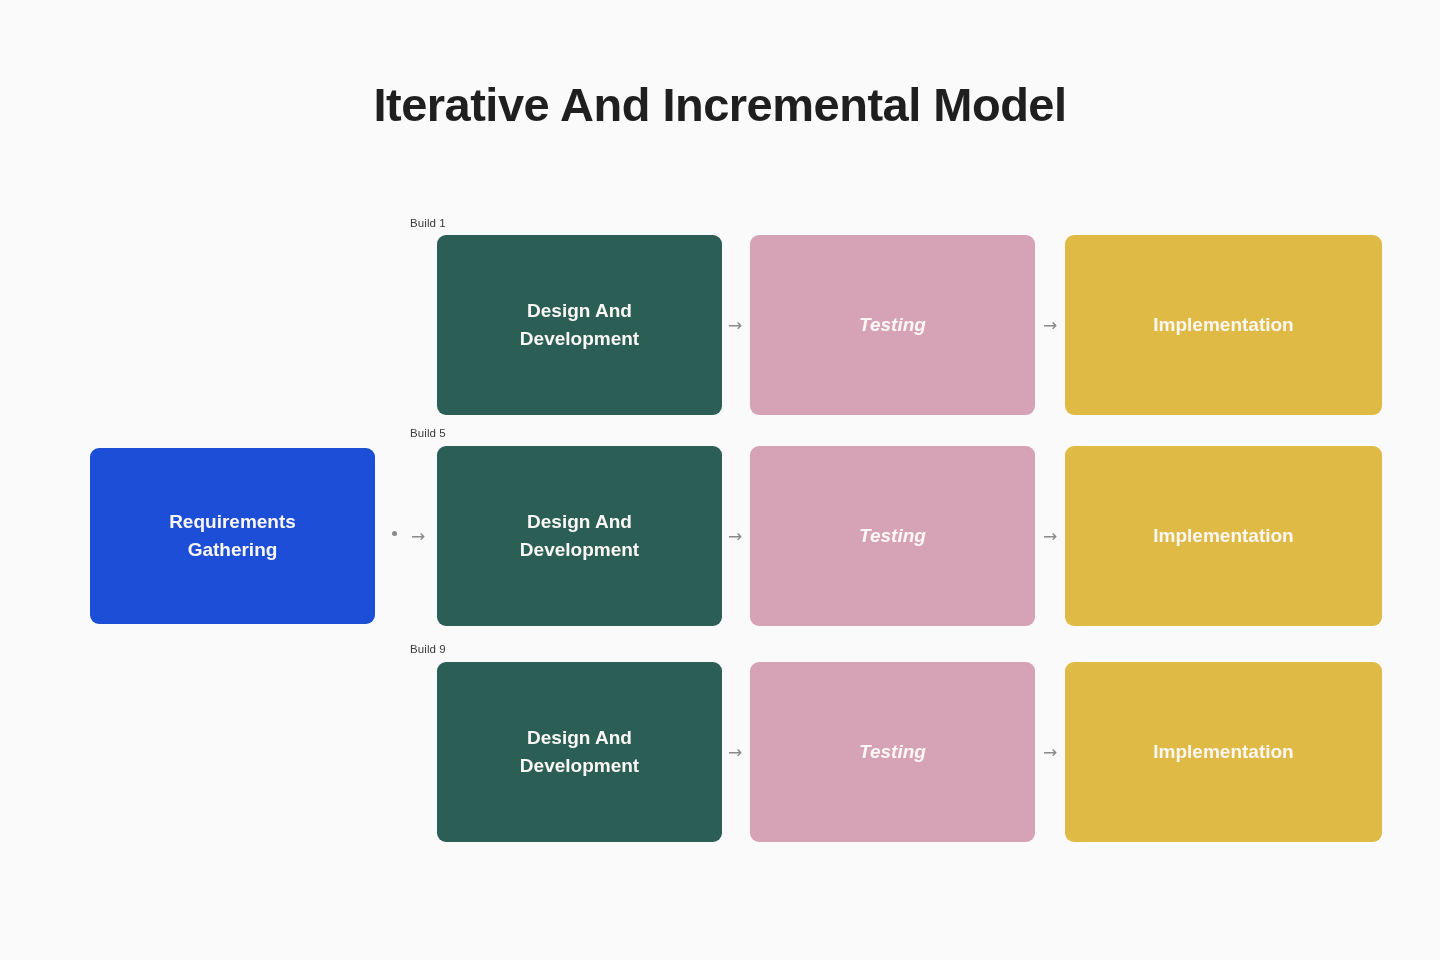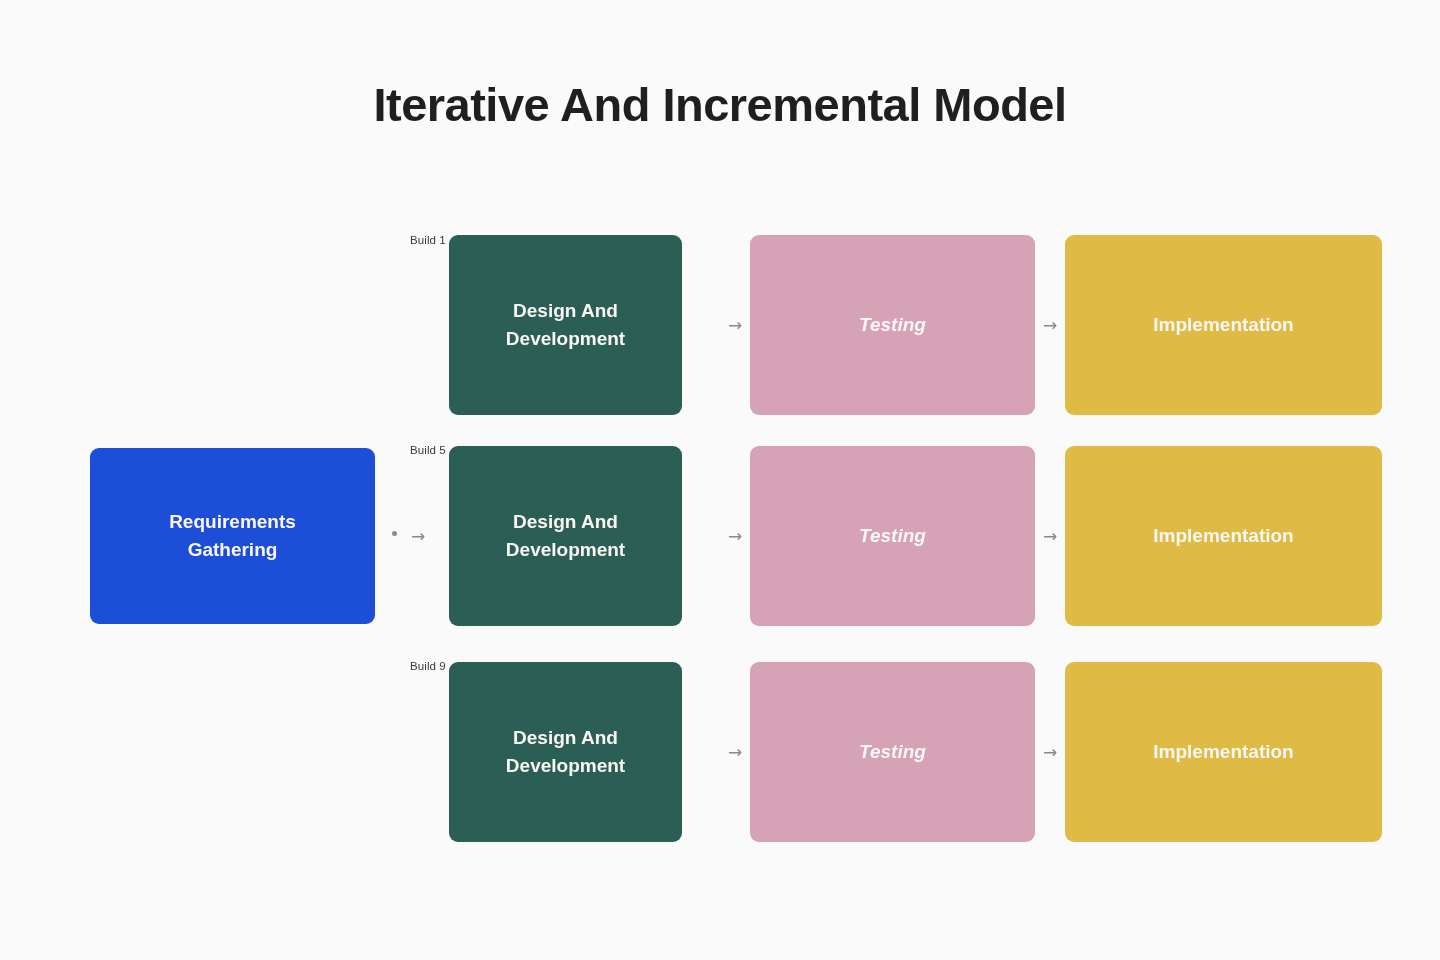--- a/index.html
+++ b/index.html
@@ -52,22 +52,22 @@
   }
 
   .node-start {
     width: 285px;
     height: 176px;
     left: 90px;
     top: 448px;
   }
 
   .node-design {
-    left: 449px;
-    width: 233px;
+    left: 437px;
+    width: 285px;
   }
   .node-testing {
     left: 750px;
     width: 285px;
     font-style: italic;
   }
   .node-implementation {
     left: 1065px;
     width: 317px;
   }
@@ -78,21 +78,20 @@
 
   
   .build-label {
     position: absolute;
     left: 410px;
     font-size: 11.5px;
     font-weight: normal;
     color: #3A3A3A;
     letter-spacing: 0.1px;
     line-height: 1;
-    margin-top: 17px;
   }
   .build-label-1 { top: 218px; }
   .build-label-2 { top: 428px; }
   .build-label-3 { top: 644px; }
 
   
   .arrow {
     position: absolute;
     width: 26px;
     height: 26px;

